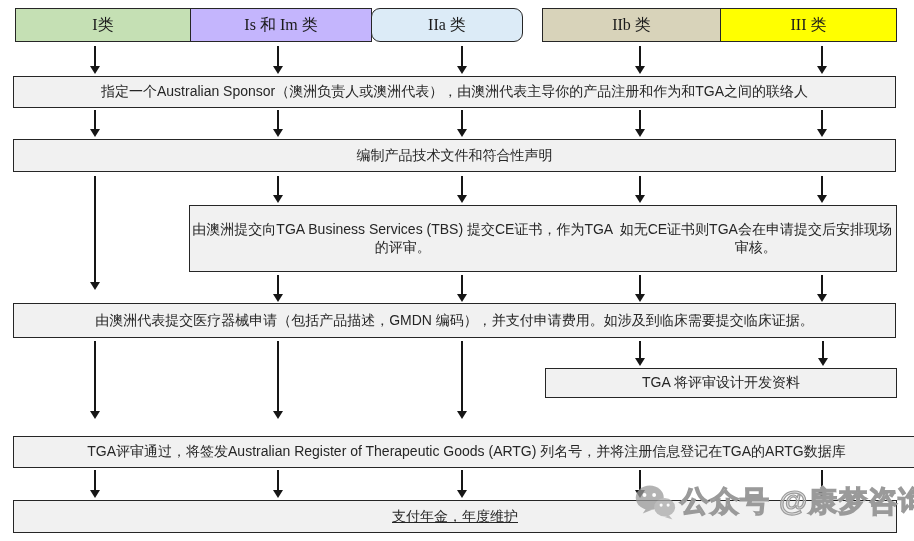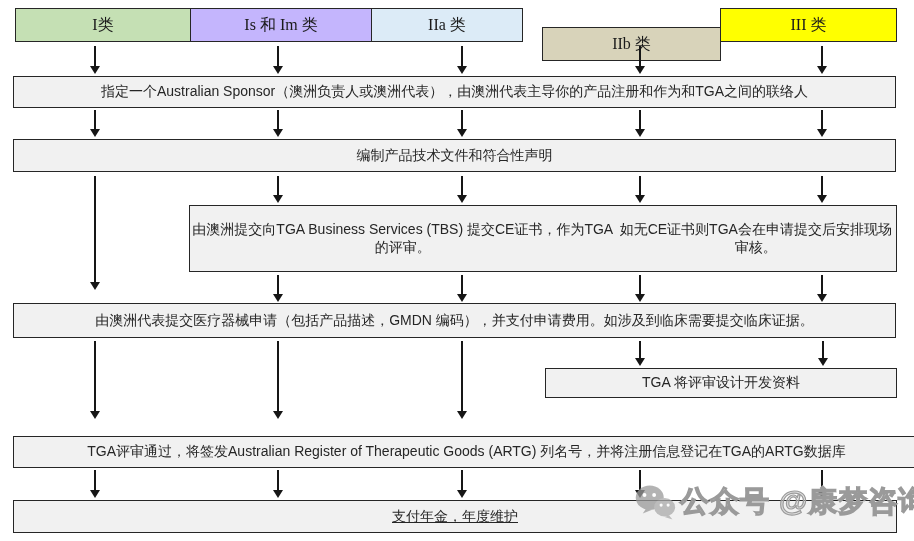--- a/index.html
+++ b/index.html
@@ -58,22 +58,22 @@
     margin-left:4px;
   }
 </style>
 </head>
 <body>
 
 <div class="canvas">
 
   <div class="hdr" style="left: 15px; width: 176px; background-color: rgb(197, 224, 180);">I类</div>
   <div class="hdr" style="left: 190px; width: 182px; background-color: #c4b5fd;">Is 和 Im 类</div>
-  <div class="hdr" style="left: 371px; width: 152px; background-color: rgb(220, 235, 247);">IIa 类</div>
-  <div class="hdr" style="left: 542px; width: 179px; background-color: rgb(216, 211, 186); margin-top: 19px;">IIb 类</div>
+  <div class="hdr" style="left: 371px; width: 152px; background-color: rgb(220, 235, 247); border-radius: 9px;">IIa 类</div>
+  <div class="hdr" style="left: 542px; width: 179px; background-color: rgb(216, 211, 186);">IIb 类</div>
   <div class="hdr" style="left: 720px; width: 177px; background-color: rgb(255, 255, 0);">III 类</div>
 
   <div class="arrow" style="left:89px;  top:46px; height:28px;"></div>
   <div class="arrow" style="left:272px; top:46px; height:28px;"></div>
   <div class="arrow" style="left:456px; top:46px; height:28px;"></div>
   <div class="arrow" style="left:634px; top:46px; height:28px;"></div>
   <div class="arrow" style="left:816px; top:46px; height:28px;"></div>
 
   <div class="pbox" style="left:13px; top:76px; width:883px; height:32px;">指定一个Australian Sponsor（澳洲负责人或澳洲代表），由澳洲代表主导你的产品注册和作为和TGA之间的联络人</div>
 

